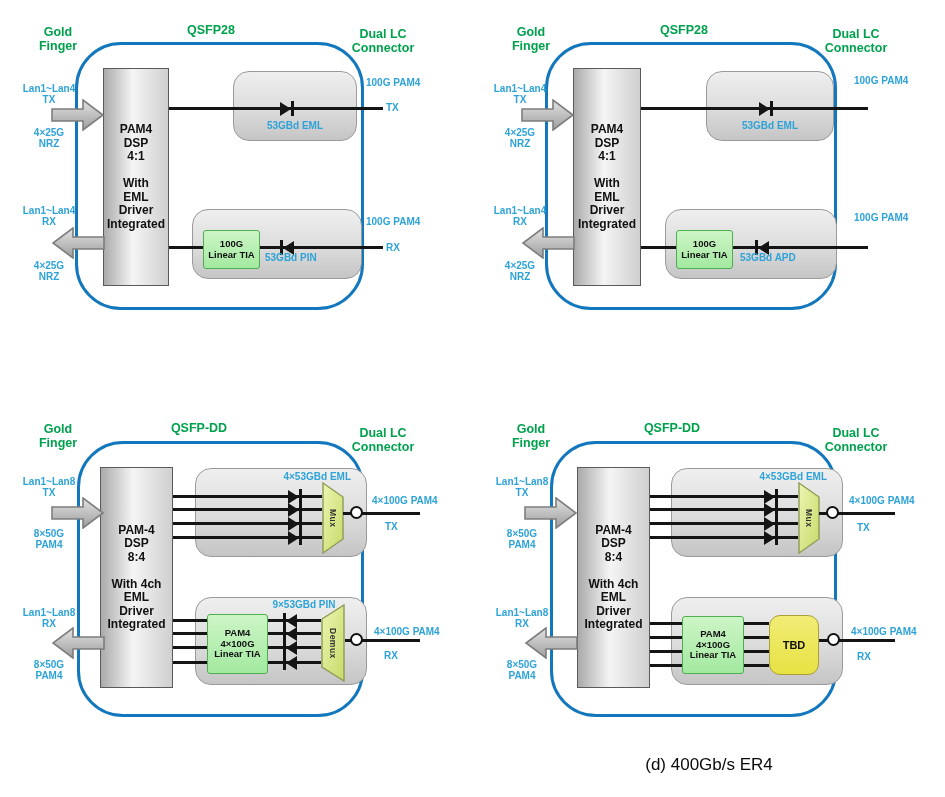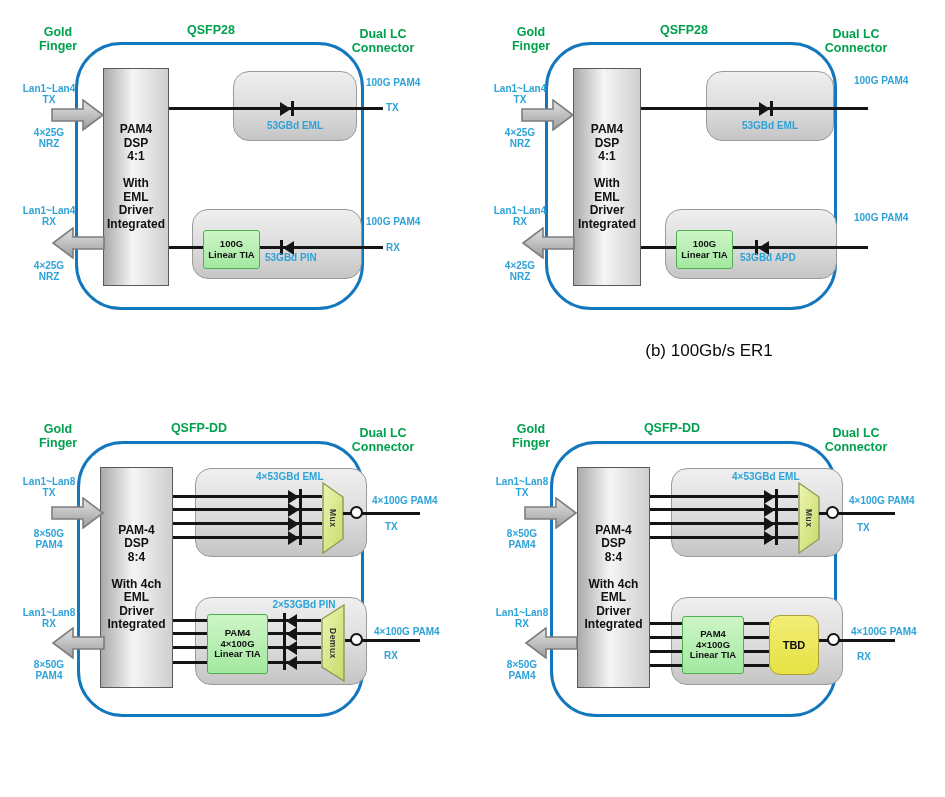--- a/index.html
+++ b/index.html
@@ -5,21 +5,21 @@
   * { margin:0; padding:0; box-sizing:border-box; }
   body { background:#ffffff; font-family:"Liberation Sans", sans-serif; }
   #fig { position:relative; width:945px; height:797px; background:#fff; overflow:hidden; }
   .panel { position:absolute; width:472px; }
 
   .hdr { position:absolute; color:#00A14D; font-weight:bold; font-size:12.5px;
          line-height:13.5px; text-align:center; white-space:pre-line; }
   .cyan { color:#2EA3D8; font-weight:bold; font-size:10px; line-height:11px; white-space:pre-line; }
   .sig  { position:absolute; }
   .ctr  { text-align:center; }
-  .rgt  { }
+  .rgt  { text-align:right; }
 
   .module-box { position:absolute; border:3px solid #1377BE; border-radius:46px; background:transparent; }
   .dsp-box { position:absolute; border:1.6px solid #5a5a5a;
              background:linear-gradient(90deg,#aaaaaa 0%,#f5f5f5 45%,#cfcfcf 100%);
              display:flex; align-items:center; justify-content:center; }
   .dsp-text { font-weight:bold; font-size:12px; line-height:13.5px; color:#101010;
               text-align:center; white-space:pre-line; }
   .assembly { position:absolute; border:1.6px solid #9a9a9a; border-radius:16px;
               background:linear-gradient(180deg,#efefef 0%,#dcdcdc 55%,#c5c5c5 100%); }
   .dev-label { position:absolute; left:0; right:0; bottom:9px; text-align:center; }
@@ -170,21 +170,20 @@
       <polygon points="53,10 22,10 22,1 2,16 22,31 22,22 53,22" fill="url(#ga)" stroke="#7d7d7d" stroke-width="1.6"></polygon>
     </svg>
     <div class="sig cyan ctr" style="left:13px;top:83px;width:68px">Lan1~Lan4
 TX</div>
     <div class="sig cyan ctr" style="left:19px;top:127px;width:56px">4×25G
 NRZ</div>
     <div class="sig cyan ctr" style="left:13px;top:205px;width:68px">Lan1~Lan4
 RX</div>
     <div class="sig cyan ctr" style="left:19px;top:260px;width:56px">4×25G
 NRZ</div>
-    <div class="caption" style="top:341px">(b) 100Gb/s ER1</div>
   </div>
 
   <div class="panel" style="left:0;top:410px;height:387px">
     <div class="hdr" style="left:24px;top:13px;width:68px">Gold
 Finger</div>
     <div class="hdr" style="left:139px;top:12px;width:120px">QSFP-DD</div>
     <div class="hdr" style="left:333px;top:17px;width:100px">Dual LC
 Connector</div>
     <div class="module-box" style="left:77px;top:31px;width:287px;height:276px"></div>
     <div class="dsp-box" style="left:100px;top:57px;width:73px;height:221px">
@@ -225,21 +224,21 @@
         <polygon points="1,1 21,15 21,57 1,71" fill="url(#gm)" stroke="#8e9c55" stroke-width="1.4"></polygon>
       </svg>
       <span class="vlabel">Mux</span>
     </div>
     <div class="hline" style="left:343px;top:102px;width:77px"></div>
     <div class="circle" style="left:350px;top:96px"></div>
     <div class="sig cyan" style="left:372px;top:85px">4×100G PAM4</div>
     <div class="sig cyan" style="left:385px;top:111px">TX</div>
 
     <div class="assembly" style="left:195px;top:187px;width:172px;height:88px"></div>
-    <div class="sig cyan ctr" style="left:258px;top:189px;width:92px">2×53GBd PIN</div>
+    <div class="sig cyan ctr" style="left:258px;top:189px;width:92px">9×53GBd PIN</div>
     <div class="hline" style="left:173px;top:209px;width:148px"></div>
     <div class="hline" style="left:173px;top:222px;width:148px"></div>
     <div class="hline" style="left:173px;top:236px;width:148px"></div>
     <div class="hline" style="left:173px;top:251px;width:148px"></div>
     <div class="diode" style="left:283px;top:203px">
         <span class="dbar"></span>
         <span class="tri-l"></span>
       </div>
     <div class="diode" style="left:283px;top:216px">
         <span class="dbar"></span>
@@ -361,15 +360,16 @@
       <polygon points="53,10 22,10 22,1 2,16 22,31 22,22 53,22" fill="url(#ga)" stroke="#7d7d7d" stroke-width="1.6"></polygon>
     </svg>
     <div class="sig cyan ctr" style="left:15px;top:66px;width:68px">Lan1~Lan8
 TX</div>
     <div class="sig cyan ctr" style="left:19px;top:118px;width:60px">8×50G
 PAM4</div>
     <div class="sig cyan ctr" style="left:15px;top:197px;width:68px">Lan1~Lan8
 RX</div>
     <div class="sig cyan ctr" style="left:19px;top:249px;width:60px">8×50G
 PAM4</div>
+    <div class="caption" style="top:345px">(d) 400Gb/s ER4</div>
   </div>
 
 </div>
 
 </body></html>

